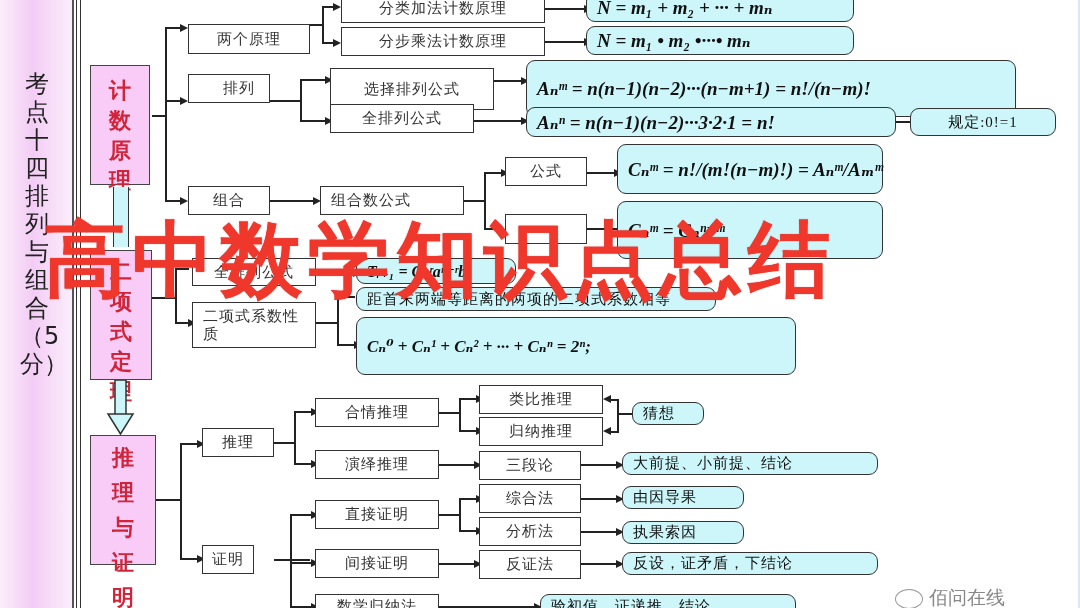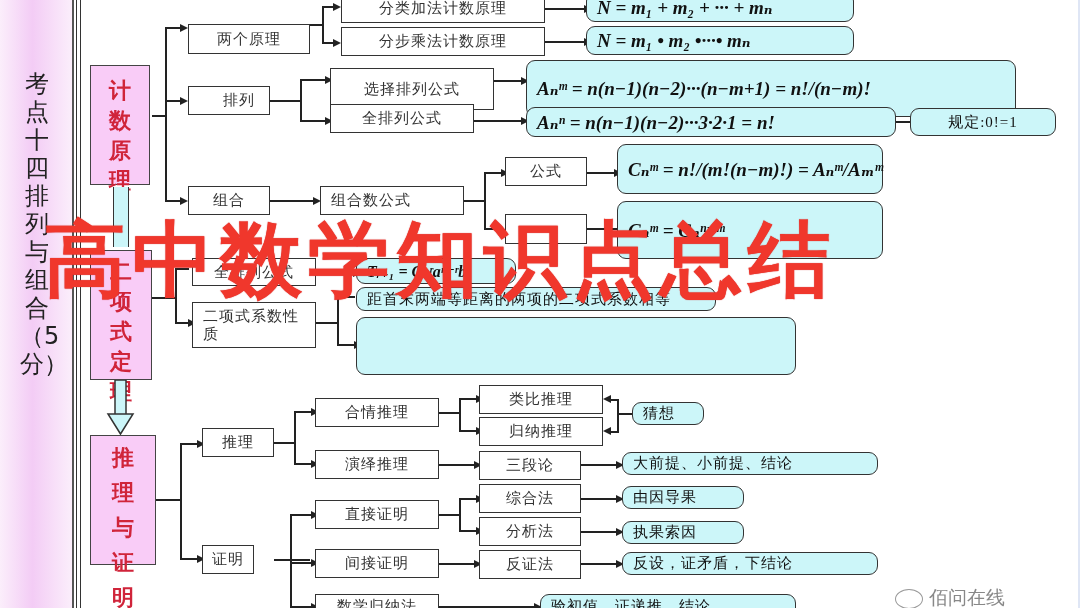--- a/index.html
+++ b/index.html
@@ -67,21 +67,21 @@
 <div class="box" style="left:341px;top:-6px;width:204px;height:29px;">分类加法计数原理</div>
 <div class="box" style="left:341px;top:27px;width:204px;height:29px;">分步乘法计数原理</div>
 <div class="ln" style="left:545px;top:8px;width:40px;height:2px;"></div>
 <div class="arr" style="left:584px;top:5px;"></div>
 <div class="ln" style="left:545px;top:41px;width:40px;height:2px;"></div>
 <div class="arr" style="left:584px;top:38px;"></div>
 
 <div class="fbox" style="left:586px;top:-8px;width:268px;height:30px;">N = m₁ + m₂ + ··· + mₙ</div>
 <div class="fbox" style="left:586px;top:26px;width:268px;height:29px;">N = m₁ • m₂ •···• mₙ</div>
 
-<div class="box" style="left:188px;top:86px;width:82px;height:29px;padding-left:20px;">排列</div>
+<div class="box" style="left:188px;top:74px;width:82px;height:29px;padding-left:20px;">排列</div>
 <div class="ln" style="left:270px;top:100px;width:30px;height:2px;"></div>
 <div class="ln" style="left:300px;top:79px;width:2px;height:43px;"></div>
 <div class="ln" style="left:300px;top:79px;width:26px;height:2px;"></div>
 <div class="arr" style="left:325px;top:76px;"></div>
 <div class="ln" style="left:300px;top:120px;width:26px;height:2px;"></div>
 <div class="arr" style="left:325px;top:117px;"></div>
 
 <div class="box" style="left:330px;top:68px;width:164px;height:42px;">选择排列公式</div>
 <div class="box" style="left:330px;top:104px;width:144px;height:29px;">全排列公式</div>
 <div class="ln" style="left:494px;top:80px;width:28px;height:2px;"></div>
@@ -132,20 +132,21 @@
   <span style="width:100px;">二项式系数性质</span>
 </div>
 <div class="ln" style="left:316px;top:322px;width:22px;height:2px;"></div>
 <div class="ln" style="left:337px;top:296px;width:2px;height:50px;"></div>
 <div class="ln" style="left:337px;top:296px;width:18px;height:2px;"></div>
 <div class="ln" style="left:337px;top:344px;width:18px;height:2px;"></div>
 <div class="arr" style="left:354px;top:341px;"></div>
 
 <div class="fbox cn" style="left:356px;top:287px;width:360px;height:24px;">距首末两端等距离的两项的二项式系数相等</div>
 <div class="fbox" style="left:356px;top:317px;width:440px;height:58px;flex-direction:column;align-items:flex-start;justify-content:center;font-size:17px;">
+  <span>Cₙ⁰ + Cₙ¹ + Cₙ² + ··· + Cₙⁿ = 2ⁿ;</span>
 </div>
 
 <div class="ln" style="left:156px;top:499px;width:24px;height:2px;"></div>
 <div class="ln" style="left:180px;top:443px;width:2px;height:117px;"></div>
 <div class="ln" style="left:180px;top:443px;width:18px;height:2px;"></div>
 <div class="arr" style="left:197px;top:440px;"></div>
 <div class="ln" style="left:180px;top:558px;width:18px;height:2px;"></div>
 <div class="arr" style="left:197px;top:555px;"></div>
 
 <div class="box" style="left:202px;top:428px;width:72px;height:29px;">推理</div>

